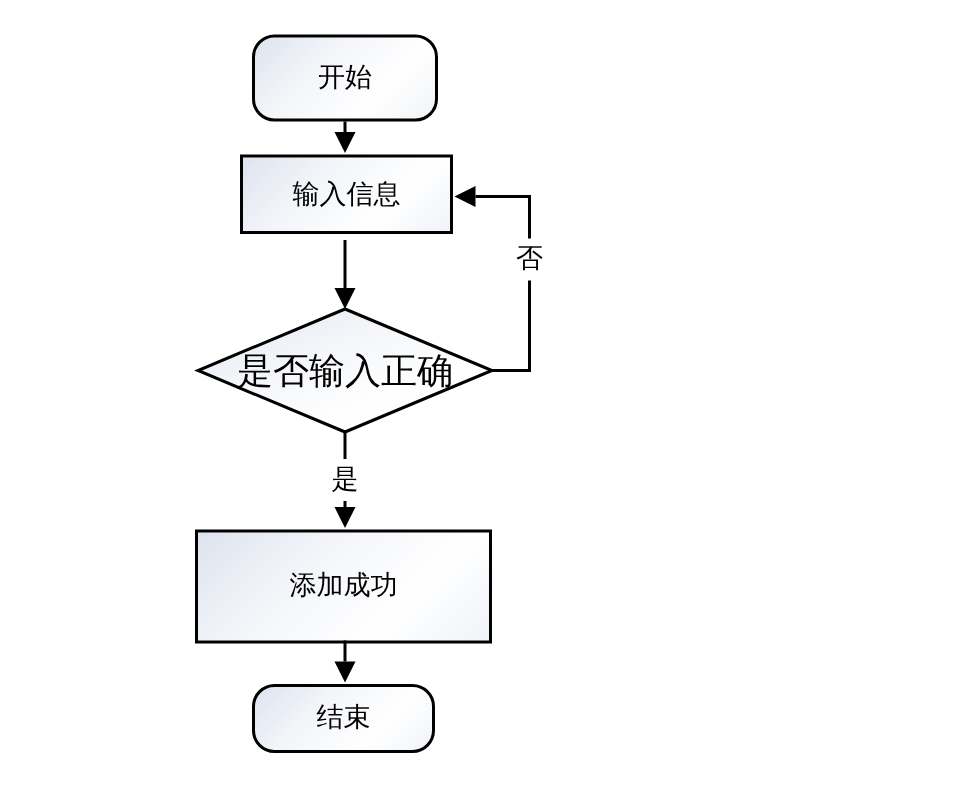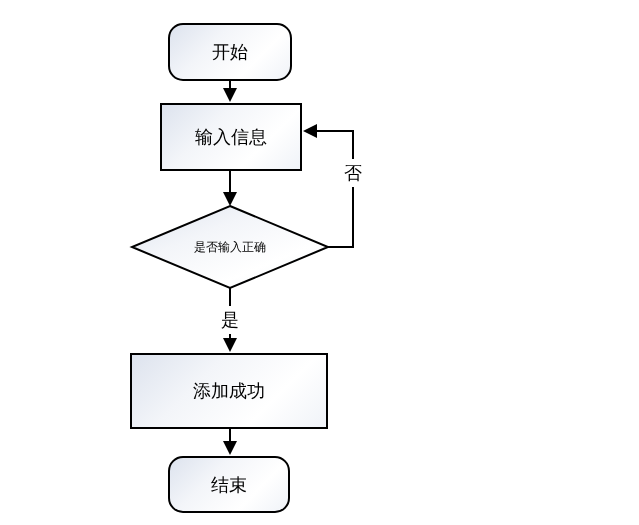--- a/index.html
+++ b/index.html
@@ -24,27 +24,27 @@
   .node{
     position:absolute;
     box-sizing:border-box;
     border:2px solid var(--stroke);
     background:linear-gradient(135deg,var(--fill-top) 0%,#f3f5f9 35%,var(--fill-bottom) 70%,#f0f3f8 100%);
     display:flex;align-items:center;justify-content:center;
     font-size:18px;line-height:1;
   }
   .terminator{border-radius:15px;}
   .node-start  {left:168px;top:23px; width:124px;height:58px;}
-  .node-input  {left:160px;top:103px;width:142px;height:68px;}
+  .node-input  {left:160px;top:103px;width:142px;height:53px;}
   .node-success{left:130px;top:353px;width:198px;height:76px;}
-  .node-end    {left:168px;top:456px;width:122px;height:57px;}
+  .node-end    {left:168px;top:456px;width:122px;height:46px;}
   .diamond-label{
     position:absolute;left:132px;top:227px;width:196px;height:40px;
     display:flex;align-items:center;justify-content:center;
-    font-size:12px;line-height:1;
+    font-size:24px;line-height:1;
   }
   .edge-label{
     position:absolute;
     transform:translate(-50%,-50%);
     background:var(--canvas-bg);
     font-size:18px;line-height:1;
     padding:5px 1px;
   }
   .edge-label-yes{left:230px;top:320px;}
   .edge-label-no {left:353px;top:173px;}

